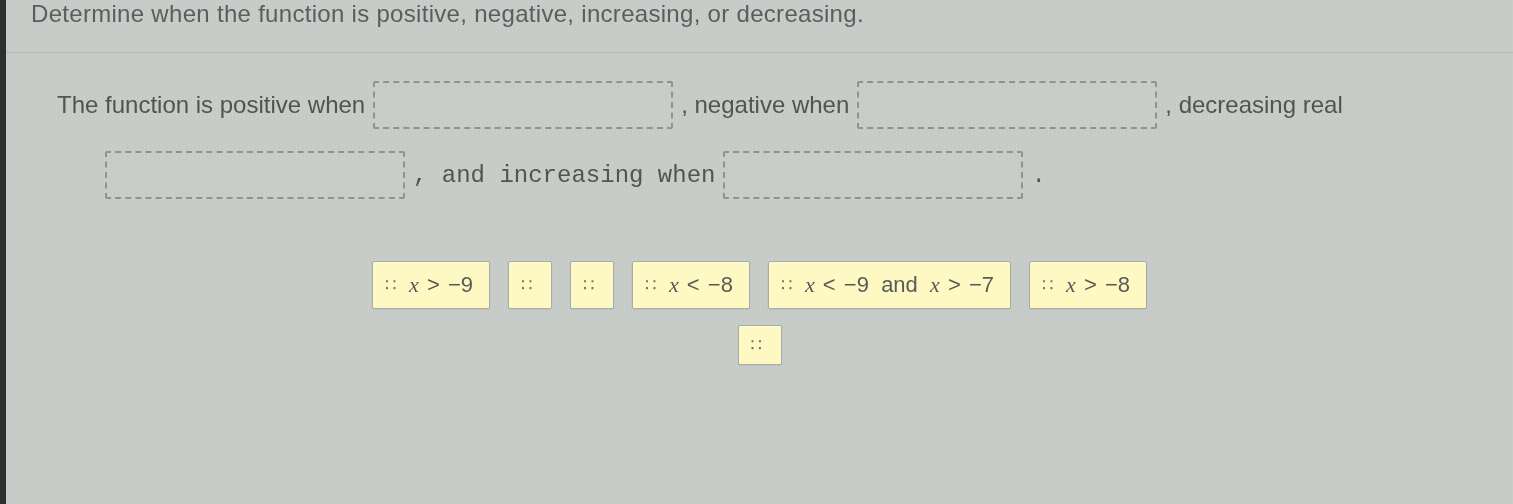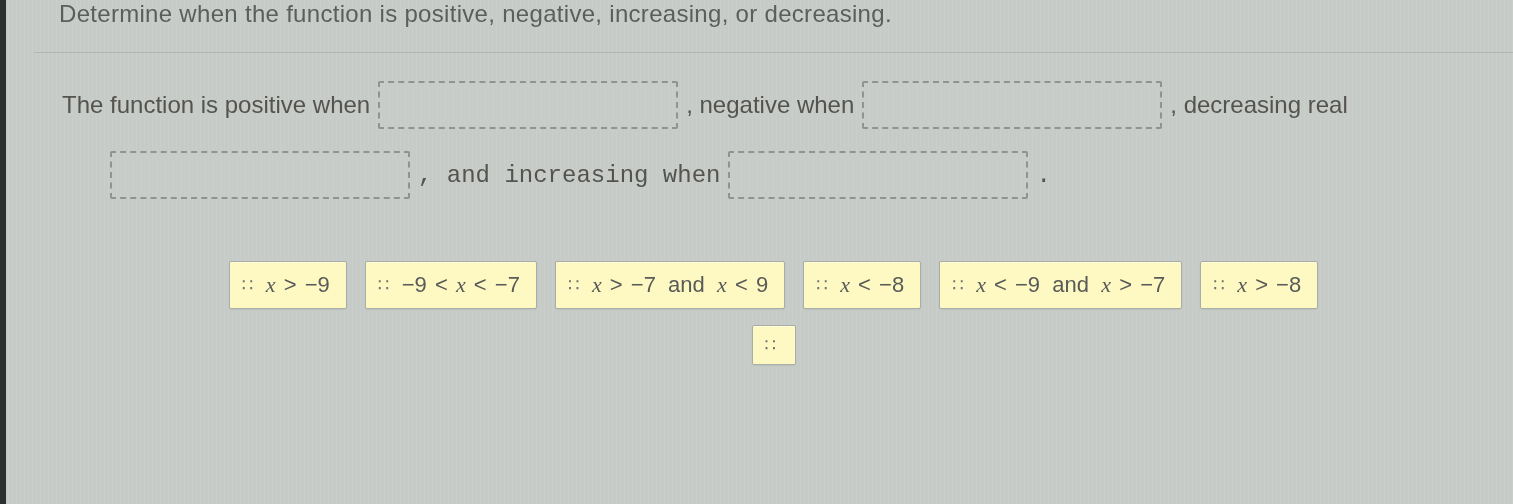--- a/index.html
+++ b/index.html
@@ -15,38 +15,38 @@
       linear-gradient(#c6cbc7, #c6cbc7);
     background-size: 4px 100%, cover;
     color: #4a4e4c;
     overflow: hidden;
   }
   .page {
     position: relative;
     width: 1513px;
     height: 504px;
     border-left: 6px solid #2e2f31;
-    padding-left: 28px;
   }
   .instruction {
     font-size: 24px;
     padding: 0 0 18px 25px;
     color: #5a5e5c;
     letter-spacing: 0.3px;
   }
   .instruction-wrap {
     padding-top: 0;
   }
   .divider {
     height: 1px;
     background: rgba(0,0,0,0.10);
     margin: 6px 0 28px 0;
   }
   .sentence-area {
     padding: 0 28px 0 28px;
+    margin-left: 23px;
   }
   .line {
     display: flex;
     align-items: center;
     flex-wrap: wrap;
     gap: 0;
     margin-bottom: 22px;
   }
   .sentence-text {
     font-size: 24px;
@@ -136,25 +136,23 @@
 </div>
 
 <div class="options-area">
   <div class="options-row" id="row1">
         <div class="tile">
           <span class="grip"></span>
           <span><span class="math">x</span> <span class="op">&gt;</span> <span class="num">−9</span></span>
         </div>
         <div class="tile">
           <span class="grip"></span>
-          <span><span class="num">−9</span> <span class="op">&lt;</span> <span class="math">x</span> <span class="op">&lt;</span> <span class="num">−7</span></span>
         </div>
         <div class="tile">
           <span class="grip"></span>
-          <span><span class="math">x</span> <span class="op">&gt;</span> <span class="num">−7</span>&nbsp; and &nbsp;<span class="math">x</span> <span class="op">&lt;</span> <span class="num">9</span></span>
         </div>
         <div class="tile">
           <span class="grip"></span>
           <span><span class="math">x</span> <span class="op">&lt;</span> <span class="num">−8</span></span>
         </div>
         <div class="tile">
           <span class="grip"></span>
           <span><span class="math">x</span> <span class="op">&lt;</span> <span class="num">−9</span>&nbsp; and &nbsp;<span class="math">x</span> <span class="op">&gt;</span> <span class="num">−7</span></span>
         </div>
         <div class="tile">

